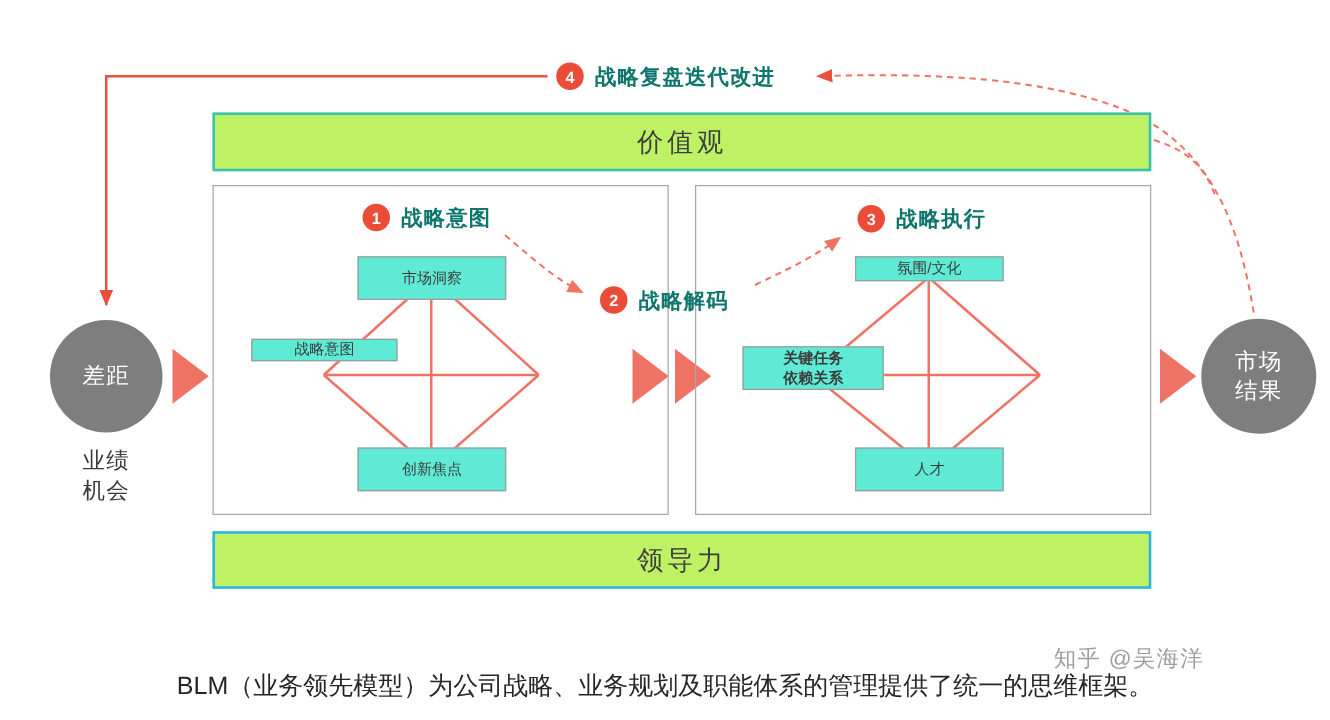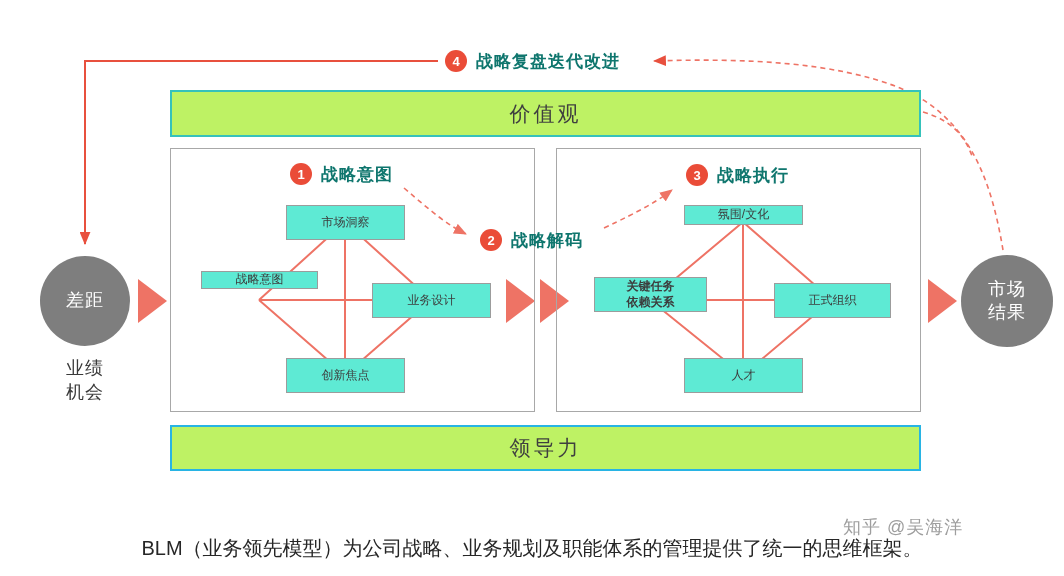--- a/index.html
+++ b/index.html
@@ -91,29 +91,27 @@
     <span class="badge">3</span>
     <span class="step-text">战略执行</span>
   </div>
   <div class="step-label" style="left:445px; top:50px;">
     <span class="badge">4</span>
     <span class="step-text">战略复盘迭代改进</span>
   </div>
 
   <div class="node" style="left:286px; top:205px; width:119px; height:35px;">市场洞察</div>
   <div class="node" style="left:201px; top:271px; width:117px; height:18px;">战略意图</div>
-  <div class="node" style="left:372px; top:283px; width:119px; height:35px;">业务设计</div>
   <div class="node" style="left:286px; top:358px; width:119px; height:35px;">创新焦点</div>
 
   <div class="node" style="left:684px; top:205px; width:119px; height:20px;">氛围/文化</div>
   <div class="node" style="left:594px; top:277px; width:113px; height:35px;font-weight:bold;">
     <span>关键任务</span>
     <span>依赖关系</span>
   </div>
-  <div class="node" style="left:774px; top:283px; width:117px; height:35px;">正式组织</div>
   <div class="node" style="left:684px; top:358px; width:119px; height:35px;">人才</div>
 
   <div class="circle" style="left:40px; top:256px; width:90px; height:90px;">
     <span>差距</span>
   </div>
   <div class="sub-label">
     <div>业绩</div>
     <div>机会</div>
   </div>
 

